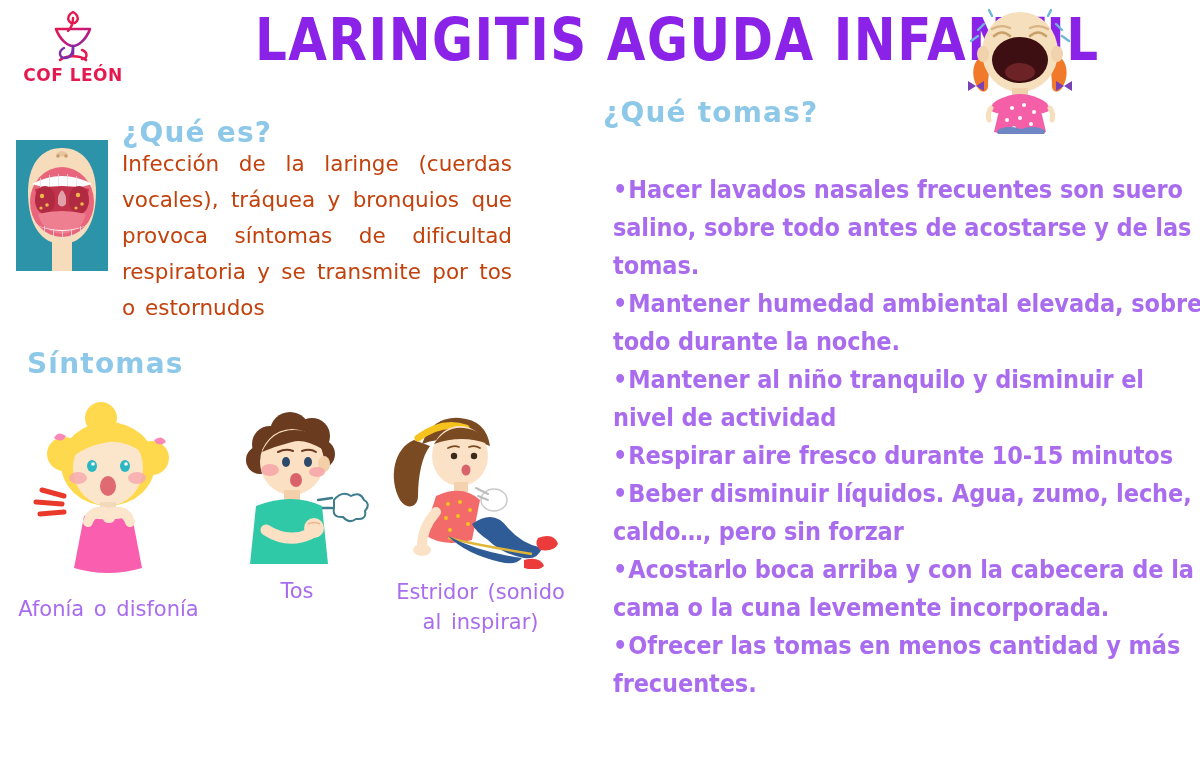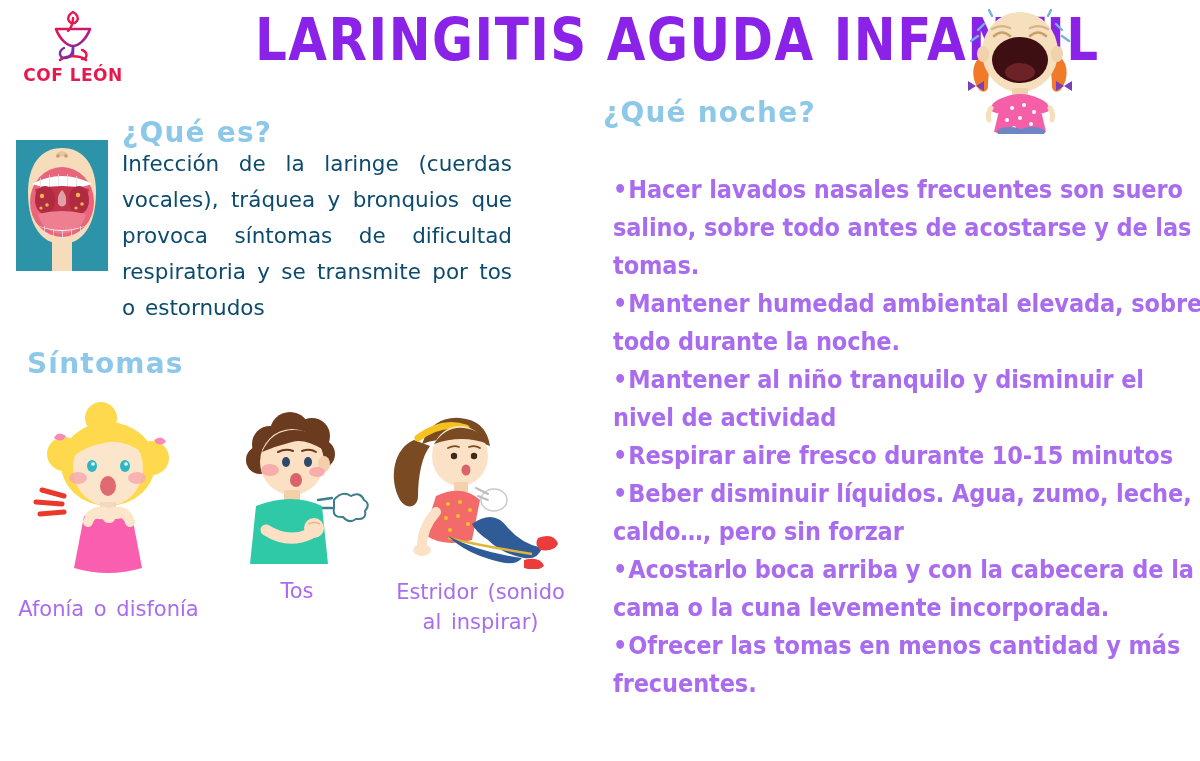--- a/index.html
+++ b/index.html
@@ -100,21 +100,21 @@
 
   
   .que-es-body {
     position: absolute;
     left: 122px;
     top: 146px;
     width: 390px;
     font-family: "DejaVu Sans", sans-serif;
     font-size: 21.5px;
     line-height: 36px;
-    color: #0c4a6e;
+    color: #c2410c;
     word-spacing: 3px;
     text-align: justify;
     text-align-last: left;
   }
 
   
   .symptom {
     position: absolute;
   }
   .symptom .art {
@@ -439,21 +439,21 @@
 
       <path d="M160 134 q16 -6 20 6 q-4 8 -18 6 q-6 -6 -2 -12 z" fill="#ec3b3b"></path>
       <path d="M146 156 q16 -4 20 6 q-6 6 -20 2 z" fill="#ec3b3b"></path>
 
       <path d="M58 108 q-14 16 -14 34" fill="none" stroke="#fbe2c7" stroke-width="10" stroke-linecap="round"></path>
       <ellipse cx="44" cy="146" rx="9" ry="6" fill="#fbe2c7"></ellipse>
     </svg>
     <div class="caption">Estridor (sonido al inspirar)</div>
   </div>
 
-  <div class="section-heading" id="h-que-hacer">¿Qué noche?</div>
+  <div class="section-heading" id="h-que-hacer">¿Qué tomas?</div>
 
   <ul class="tips-list">
     <li>Hacer lavados nasales frecuentes son suero salino, sobre todo antes de acostarse y de las tomas.</li>
     <li>Mantener humedad ambiental elevada, sobre todo durante la noche.</li>
     <li>Mantener al niño tranquilo y disminuir el nivel de actividad</li>
     <li>Respirar aire fresco durante 10-15 minutos</li>
     <li>Beber disminuir líquidos. Agua, zumo, leche, caldo…, pero sin forzar</li>
     <li>Acostarlo boca arriba y con la cabecera de la cama o la cuna levemente incorporada.</li>
     <li>Ofrecer las tomas en menos cantidad y más frecuentes.</li>
   </ul>

